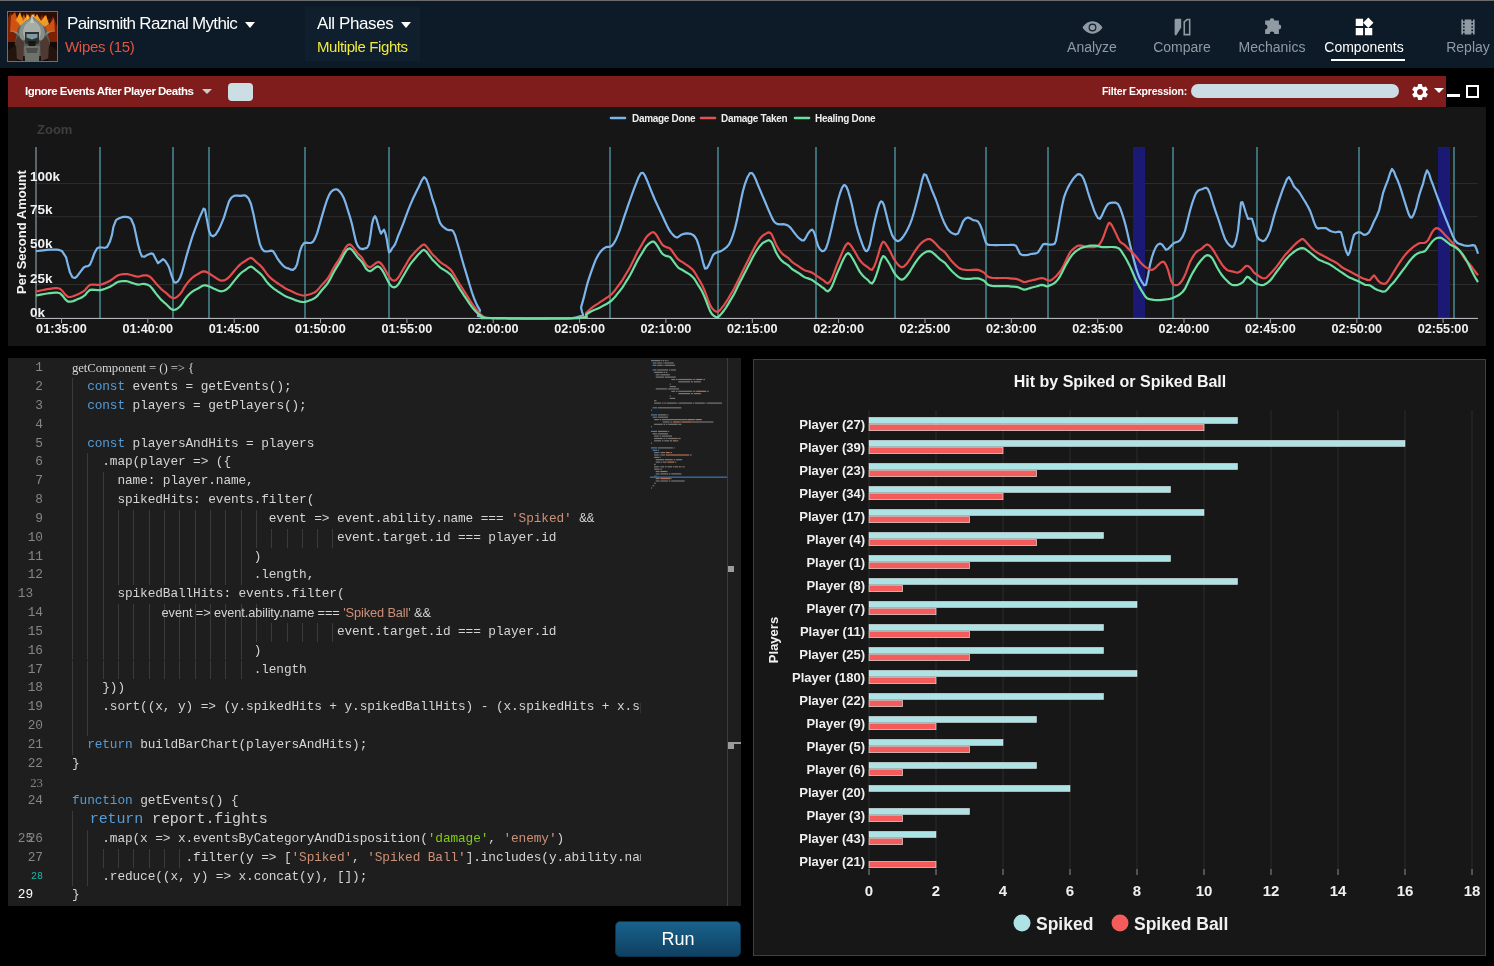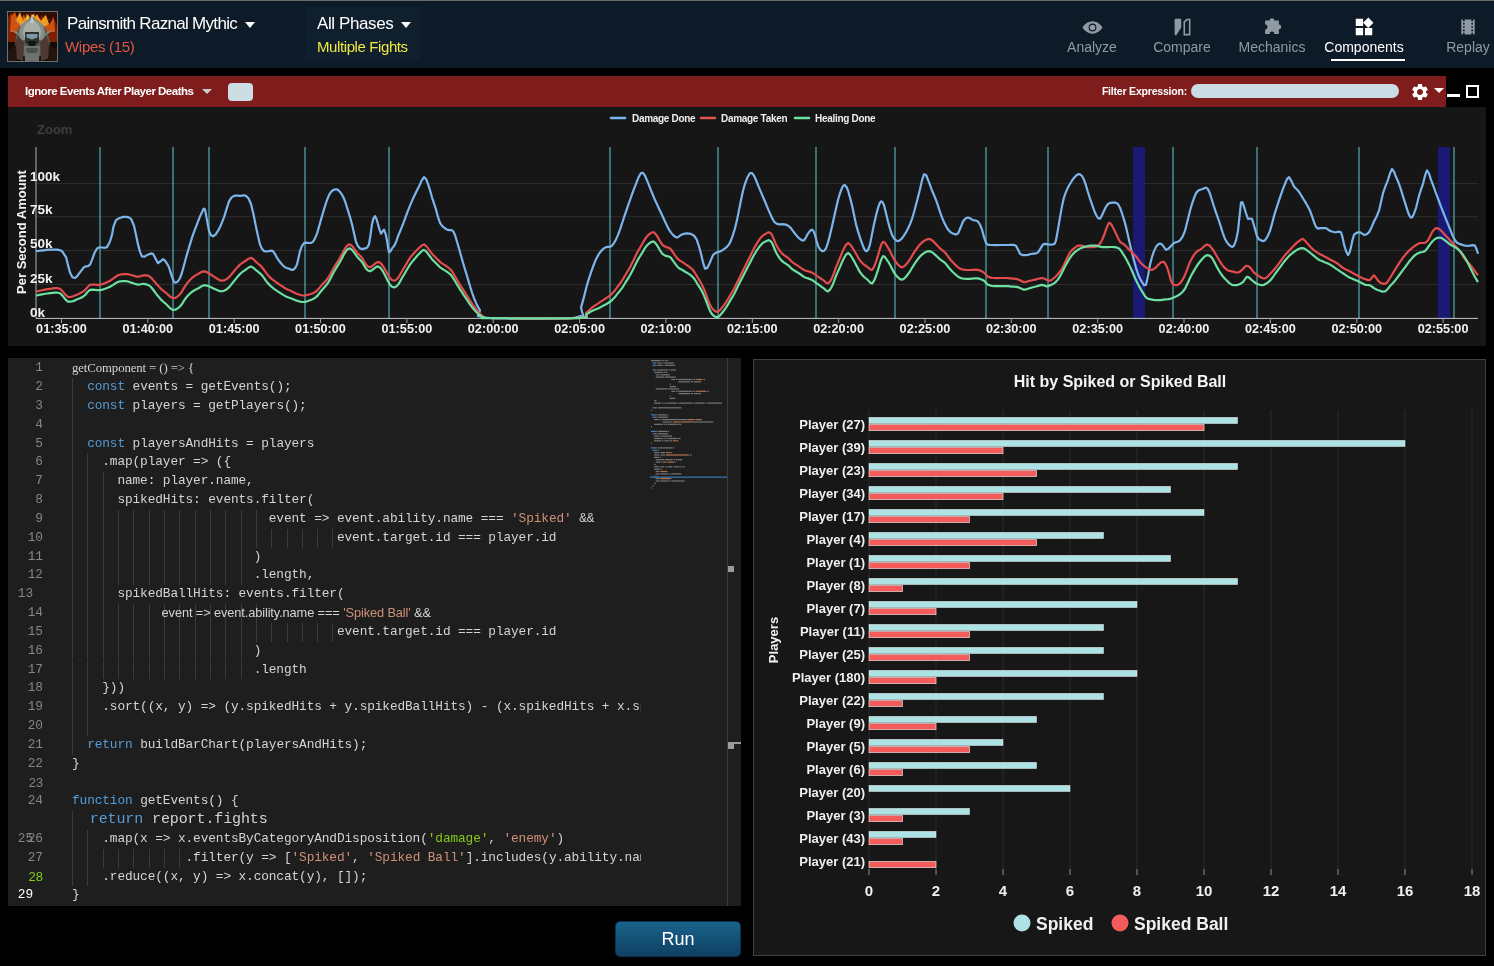--- a/index.html
+++ b/index.html
@@ -313,26 +313,26 @@
     <div style="position:absolute;left:0;top:227.2px;width:35px;height:18.83px;line-height:18.83px;text-align:center;color:#858585;font-family:'Liberation Mono',monospace;font-size:12.8px">13</div>
     <div style="position:absolute;left:0;top:246.0px;width:35px;height:18.83px;line-height:18.83px;text-align:right;color:#858585;font-family:'Liberation Mono',monospace;font-size:12.8px">14</div>
     <div style="position:absolute;left:0;top:264.8px;width:35px;height:18.83px;line-height:18.83px;text-align:right;color:#858585;font-family:'Liberation Mono',monospace;font-size:12.8px">15</div>
     <div style="position:absolute;left:0;top:283.6px;width:35px;height:18.83px;line-height:18.83px;text-align:right;color:#858585;font-family:'Liberation Mono',monospace;font-size:12.8px">16</div>
     <div style="position:absolute;left:0;top:302.5px;width:35px;height:18.83px;line-height:18.83px;text-align:right;color:#858585;font-family:'Liberation Mono',monospace;font-size:12.8px">17</div>
     <div style="position:absolute;left:0;top:321.3px;width:35px;height:18.83px;line-height:18.83px;text-align:right;color:#858585;font-family:'Liberation Mono',monospace;font-size:12.8px">18</div>
     <div style="position:absolute;left:0;top:340.1px;width:35px;height:18.83px;line-height:18.83px;text-align:right;color:#858585;font-family:'Liberation Mono',monospace;font-size:12.8px">19</div>
     <div style="position:absolute;left:0;top:359.0px;width:35px;height:18.83px;line-height:18.83px;text-align:right;color:#858585;font-family:'Liberation Mono',monospace;font-size:12.8px">20</div>
     <div style="position:absolute;left:0;top:377.8px;width:35px;height:18.83px;line-height:18.83px;text-align:right;color:#858585;font-family:'Liberation Mono',monospace;font-size:12.8px">21</div>
     <div style="position:absolute;left:0;top:396.6px;width:35px;height:18.83px;line-height:18.83px;text-align:right;color:#858585;font-family:'Liberation Mono',monospace;font-size:12.8px">22</div>
-    <div style="position:absolute;left:0;top:415.5px;width:35px;height:18.83px;line-height:18.83px;text-align:right;color:#858585;font-family:Liberation Sans, sans-serif;font-size:12.8px">23</div>
+    <div style="position:absolute;left:0;top:415.5px;width:35px;height:18.83px;line-height:18.83px;text-align:right;color:#858585;font-family:Liberation Serif, serif;font-size:12.8px">23</div>
     <div style="position:absolute;left:0;top:434.3px;width:35px;height:18.83px;line-height:18.83px;text-align:right;color:#858585;font-family:'Liberation Mono',monospace;font-size:12.8px">24</div>
     <div style="position:absolute;left:0;top:472px;width:35px;height:18.83px;line-height:18.83px;text-align:center;color:#858585;font-family:'Liberation Mono',monospace;font-size:12.8px">25</div>
     <div style="position:absolute;left:0;top:471.9px;width:35px;height:18.83px;line-height:18.83px;text-align:right;color:#858585;font-family:'Liberation Mono',monospace;font-size:12.8px">26</div>
     <div style="position:absolute;left:0;top:490.8px;width:35px;height:18.83px;line-height:18.83px;text-align:right;color:#858585;font-family:'Liberation Mono',monospace;font-size:12.8px">27</div>
-    <div style="position:absolute;left:0;top:509.6px;width:35px;height:18.83px;line-height:18.83px;text-align:right;color:#84cc16;font-family:Liberation Sans, sans-serif;font-size:13px">28</div>
+    <div style="position:absolute;left:0;top:509.6px;width:35px;height:18.83px;line-height:18.83px;text-align:right;color:#14b8a6;font-family:Liberation Mono, monospace;font-size:10px">28</div>
     <div style="position:absolute;left:0;top:528.4px;width:35px;height:18.83px;line-height:18.83px;text-align:center;color:#ffffff;font-family:'Liberation Mono',monospace;font-size:12.8px">29</div>
 <div style="position:absolute;left:64.0px;top:1.2px;height:18.83px;line-height:18.83px;white-space:pre;color:#d4d4d4;font-family:Liberation Serif, serif;font-size:12.8px;letter-spacing:-0.11px">getComponent = () =&gt; {</div>
     <div style="position:absolute;left:64.0px;top:20.0px;height:18.83px;line-height:18.83px;white-space:pre;color:#d4d4d4;font-family:'Liberation Mono',monospace;font-size:12.8px;letter-spacing:-0.11px">  <span style="color:#569cd6">const</span> events = getEvents();</div>
     <div style="position:absolute;left:64.0px;top:38.9px;height:18.83px;line-height:18.83px;white-space:pre;color:#d4d4d4;font-family:'Liberation Mono',monospace;font-size:12.8px;letter-spacing:-0.11px">  <span style="color:#569cd6">const</span> players = getPlayers();</div>
     <div style="position:absolute;left:64.0px;top:57.7px;height:18.83px;line-height:18.83px;white-space:pre;color:#d4d4d4;font-family:'Liberation Mono',monospace;font-size:12.8px;letter-spacing:-0.11px"></div>
     <div style="position:absolute;left:64.0px;top:76.5px;height:18.83px;line-height:18.83px;white-space:pre;color:#d4d4d4;font-family:'Liberation Mono',monospace;font-size:12.8px;letter-spacing:-0.11px">  <span style="color:#569cd6">const</span> playersAndHits = players</div>
     <div style="position:absolute;left:64.0px;top:95.3px;height:18.83px;line-height:18.83px;white-space:pre;color:#d4d4d4;font-family:'Liberation Mono',monospace;font-size:12.8px;letter-spacing:-0.11px">    .map(player =&gt; ({</div>
     <div style="position:absolute;left:64.0px;top:114.2px;height:18.83px;line-height:18.83px;white-space:pre;color:#d4d4d4;font-family:'Liberation Mono',monospace;font-size:12.8px;letter-spacing:-0.11px">      name: player.name,</div>
     <div style="position:absolute;left:64.0px;top:133.0px;height:18.83px;line-height:18.83px;white-space:pre;color:#d4d4d4;font-family:'Liberation Mono',monospace;font-size:12.8px;letter-spacing:-0.11px">      spikedHits: events.filter(</div>
     <div style="position:absolute;left:64.0px;top:151.8px;height:18.83px;line-height:18.83px;white-space:pre;color:#d4d4d4;font-family:'Liberation Mono',monospace;font-size:12.8px;letter-spacing:-0.11px">                          event =&gt; event.ability.name === <span style="color:#ce9178">'Spiked'</span> &amp;&amp;</div>

